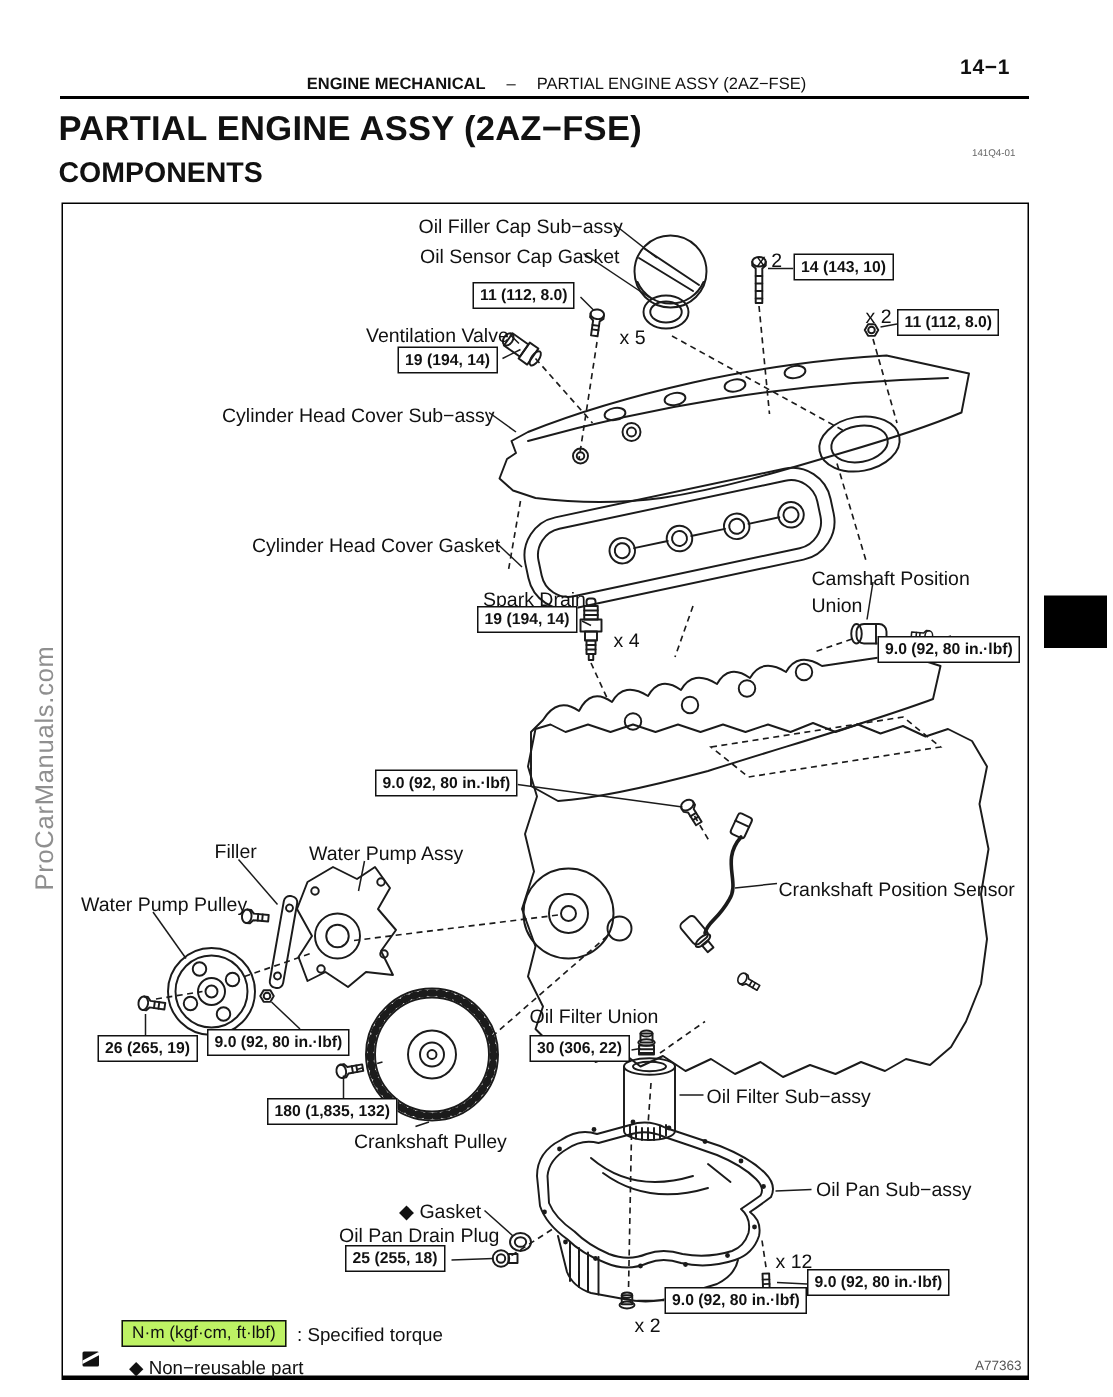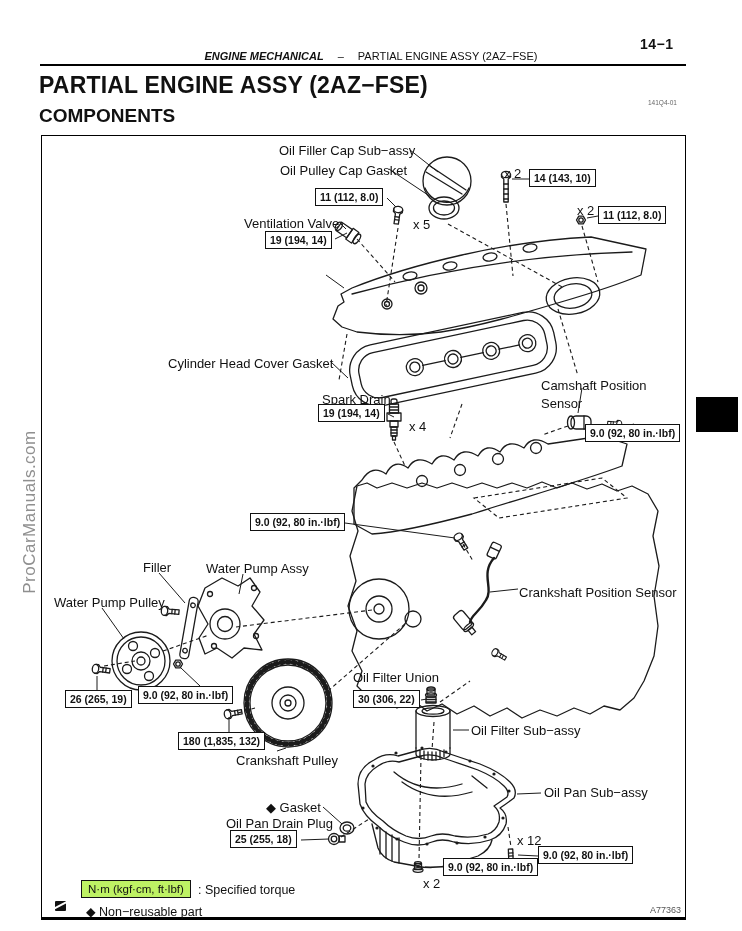--- a/index.html
+++ b/index.html
@@ -1,20 +1,20 @@
 <!DOCTYPE html>
 <html><head>
 <meta charset="utf-8">
 <style>
   html,body{margin:0;padding:0;background:#fff;}
   .page{position:relative;width:742px;height:931px;background:#fff;overflow:hidden;
         font-family:"Liberation Sans",sans-serif;color:#111;}
   .pagenum{position:absolute;top:36px;left:640px;font-size:14px;font-weight:bold;letter-spacing:.5px;}
   .hdr{position:absolute;top:50px;left:0;width:742px;text-align:center;font-size:11px;white-space:nowrap;}
-  .hdr b{font-weight:bold;font-style:italic;}
+  .hdr b{font-weight:bold;}
   .hdr .sep{margin:0 14px;}
   .hrule{position:absolute;top:64px;left:40px;width:646px;height:1.8px;background:#000;}
   .title{position:absolute;top:72px;left:39px;font-size:23px;font-weight:bold;letter-spacing:.2px;}
   .doccode{position:absolute;top:99px;left:648px;font-size:6.5px;color:#666;}
   .subtitle{position:absolute;top:105px;left:39px;font-size:19px;font-weight:bold;}
   .figure{position:absolute;left:41px;top:135px;width:645px;height:785px;
           border:1.6px solid #000;border-bottom-width:3px;box-sizing:border-box;background:#fff;}
   .figure svg{position:absolute;left:0;top:0;}
   .label{position:absolute;font-size:13px;line-height:1.2;white-space:nowrap;color:#111;}
   .tq{position:absolute;font-size:10.5px;font-weight:bold;line-height:1;color:#111;
@@ -354,26 +354,27 @@
         <use href="#boltS" transform="translate(124,475) rotate(-85)"></use>
         <use href="#boltS" transform="translate(55,533) rotate(-82)"></use>
         <use href="#nutS" transform="translate(136,528)"></use>
         <use href="#boltS" transform="translate(187,578) rotate(-100)"></use>
         <use href="#boltS" transform="translate(469,726) rotate(178)"></use>
         <use href="#nutF" transform="translate(376,731)"></use>
       </g>
     </svg>
 
     <div class="label" style="left:237px;top:7px">Oil Filler Cap Sub−assy</div>
-    <div class="label" style="left:238px;top:27px">Oil Pulley Cap Gasket</div>
+    <div class="label" style="left:238px;top:27px">Oil Sensor Cap Gasket</div>
     <div class="label" style="left:202px;top:80px">Ventilation Valve</div>
+    <div class="label" style="left:106px;top:133px">Cylinder Head Cover Sub−assy</div>
     <div class="label" style="left:126px;top:220px">Cylinder Head Cover Gasket</div>
     <div class="label" style="left:280px;top:256px">Spark Drain</div>
     <div class="label" style="left:499px;top:242px">Camshaft Position</div>
-    <div class="label" style="left:499px;top:260px">Sensor</div>
+    <div class="label" style="left:499px;top:260px">Union</div>
     <div class="label" style="left:477px;top:449px">Crankshaft Position Sensor</div>
     <div class="label" style="left:101px;top:424px">Filler</div>
     <div class="label" style="left:164px;top:425px">Water Pump Assy</div>
     <div class="label" style="left:12px;top:459px">Water Pump Pulley</div>
     <div class="label" style="left:194px;top:617px">Crankshaft Pulley</div>
     <div class="label" style="left:311px;top:534px">Oil Filter Union</div>
     <div class="label" style="left:429px;top:587px">Oil Filter Sub−assy</div>
     <div class="label" style="left:502px;top:649px">Oil Pan Sub−assy</div>
     <div class="label" style="left:224px;top:664px">◆ Gasket</div>
     <div class="label" style="left:184px;top:680px">Oil Pan Drain Plug</div>

